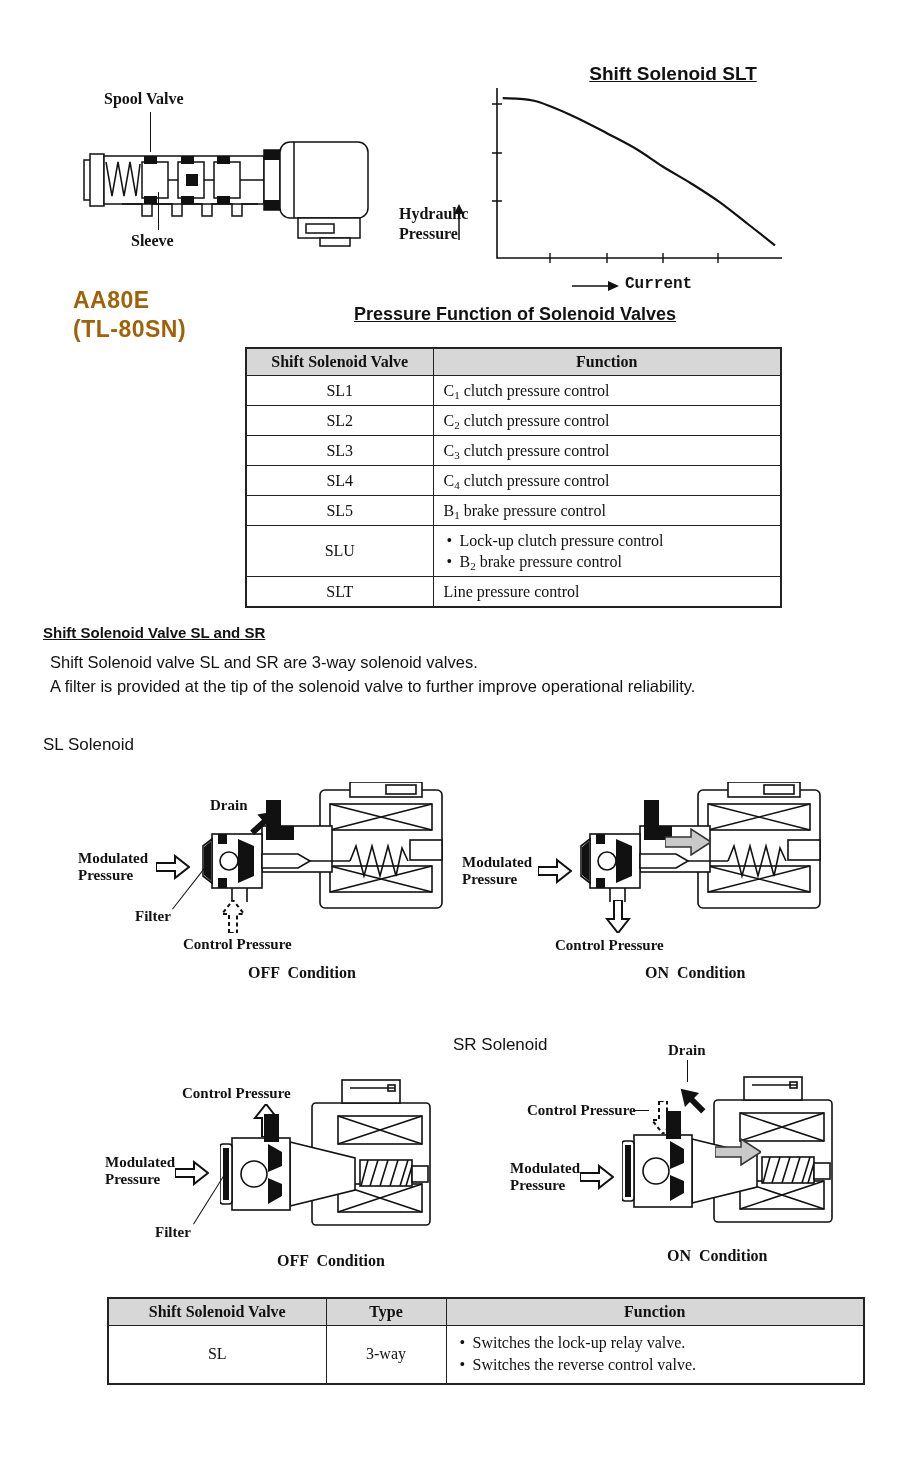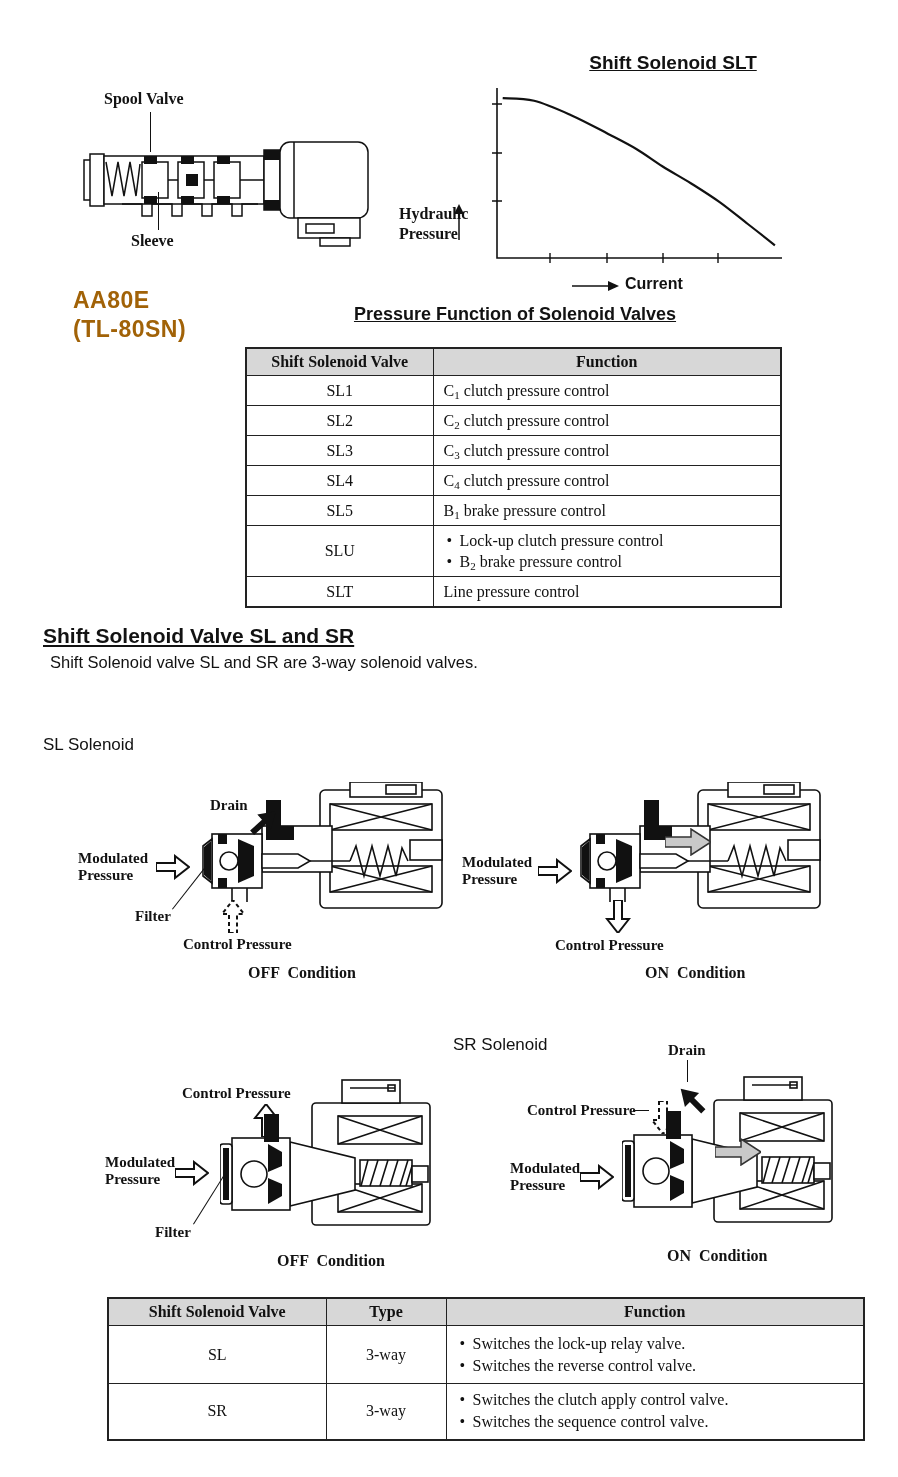--- a/index.html
+++ b/index.html
@@ -1,26 +1,26 @@
 <!DOCTYPE html>
 <html><head>
 <meta charset="utf-8">
 <style>
   html,body{margin:0;padding:0;background:#fff;}
   .page{position:relative;width:898px;height:1477px;background:#ffffff;overflow:hidden;
         font-family:"Liberation Sans",sans-serif;color:#121212;}
   .abs{position:absolute;}
   .h1{font-weight:bold;font-size:18px;text-decoration:underline;}
-  .h2{font-weight:bold;font-size:21px;text-decoration:underline;}
+  .h2{font-weight:bold;font-size:15px;text-decoration:underline;}
   .body-text{font-size:16.5px;}
   .sub-label{font-size:17px;}
   .graph-title{font-weight:bold;font-size:19px;text-decoration:underline;text-align:center;}
   .model{font-weight:bold;font-size:23px;line-height:29px;letter-spacing:.5px;}
   .ylabel{font-family:"Liberation Serif",serif;font-weight:bold;font-size:16px;line-height:20px;}
-  .xlabel{font-family:Liberation Sans, sans-serif;font-weight:bold;font-size:16px;}
+  .xlabel{font-family:Liberation Mono, monospace;font-weight:bold;font-size:16px;}
   .fig-label{position:absolute;font-family:"Liberation Serif",serif;font-weight:bold;font-size:16px;white-space:nowrap;}
   .dlabel{position:absolute;font-family:"Liberation Serif",serif;font-weight:bold;font-size:15px;white-space:nowrap;line-height:17px;}
   .wrap{width:82px;white-space:normal;}
   .dcaption{position:absolute;font-family:"Liberation Serif",serif;font-weight:bold;font-size:16px;white-space:nowrap;word-spacing:4px;}
   .diagram{position:absolute;text-decoration:underline;}
   .leader{position:absolute;height:0;border-top:1.4px solid #111;transform-origin:left top;}
   .vleader{position:absolute;width:0;border-left:1.4px solid #111;}
   .hline{position:absolute;height:0;border-top:1.6px solid #111;}
   table.doc{position:absolute;border-collapse:collapse;table-layout:fixed;background:#fff;
             font-family:"Liberation Serif","DejaVu Serif",serif;font-size:16px;color:#111;
@@ -132,21 +132,21 @@
       <rect x="198" y="14" width="88" height="76" rx="10" fill="#fff"></rect>
       <line x1="212" y1="14" x2="212" y2="90"></line>
       <rect x="216" y="90" width="62" height="20" fill="#fff"></rect>
       <rect x="224" y="96" width="28" height="9"></rect>
       <rect x="238" y="110" width="30" height="8" fill="#fff"></rect>
     </g>
   </svg>
   <div class="vleader" style="left:158px;top:192px;height:38px;"></div>
   <div class="fig-label" style="left:131px;top:232px;">Sleeve</div>
 
-  <div class="abs graph-title" style="left:553px;top:52px;width:240px;">Shift Solenoid SLT</div>
+  <div class="abs graph-title" style="left:553px;top:63px;width:240px;">Shift Solenoid SLT</div>
   <div class="abs ylabel" style="left:399px;top:163px;width:86px;margin-top:41px;">Hydraulic Pressure</div>
   <svg class="abs" style="left:452px;top:204px;" width="14" height="38" viewBox="0 0 14 38">
     <line x1="7" y1="36" x2="7" y2="8" stroke="#111" stroke-width="1.5"></line>
     <polygon points="2,10 7,0 12,10" fill="#111"></polygon>
   </svg>
   <svg class="abs" style="left:480px;top:62px;" width="310" height="210" viewBox="0 0 310 210">
     <polyline points="17,26 17,196 302,196" fill="none" stroke="#111" stroke-width="1.6"></polyline>
     <path d="M12,42 H22 M12,91 H22 M12,139 H22" stroke="#111" stroke-width="1.4" fill="none"></path>
     <path d="M70,191 V201 M127,191 V201 M183,191 V201 M238,191 V201" stroke="#111" stroke-width="1.4" fill="none"></path>
     <path id="slt-curve" fill="none" stroke="#111" stroke-width="2.2" d="M22.7,36.2 C27.9,36.6 42.7,35.9 54.1,38.8 C65.5,41.6 78.8,47.7 91.1,53.2 C103.5,58.7 117.2,66.2 128.2,71.9 C139.1,77.6 147.6,81.8 156.7,87.2 C165.7,92.6 173.3,98.5 182.3,104.2 C191.3,109.9 201.3,115.3 210.8,121.2 C220.3,127.2 229.8,133.1 239.3,139.9 C248.8,146.7 258.5,154.8 267.8,162.0 C277.1,169.2 290.4,179.7 294.9,183.3"></path>
@@ -216,20 +216,21 @@
           <td class="c-valve">SLT</td>
           <td>
             <div class="fn-line">Line pressure control</div>
           </td>
         </tr>
       </tbody>
   </table>
 
   <div class="abs h2" style="left:43px;top:624px;">Shift Solenoid Valve SL and SR</div>
   <div class="abs body-text" style="left:50px;top:653px;">Shift Solenoid valve SL and SR are 3-way solenoid valves.</div>
+  <div class="abs body-text" style="left:50px;top:677px;">A filter is provided at the tip of the solenoid valve to further improve operational reliability.</div>
   <div class="abs sub-label" style="left:43px;top:735px;">SL Solenoid</div>
 
   <div class="diagram" style="left:70px;top:778px;width:380px;height:205px;">
     <svg class="abs" style="left:132px;top:4px;" width="243" height="131" viewBox="0 0 243 131">
         <use href="#sl-valve"></use>
       </svg>
     <div class="dlabel" style="left:140px;top:19px;">Drain</div>
     <svg class="abs" style="left:176px;top:25px;" width="36" height="36" viewBox="0 0 36 36">
       <use href="#arrow-solid" fill="#111" transform="translate(2,5) rotate(-42 16 14)"></use>
     </svg>
@@ -322,24 +323,16 @@
     </thead>
     <tbody id="tt-body">
         <tr style="height: 58px;">
           <td class="c-valve">SL</td>
           <td class="c-type">3-way</td>
           <td>
             <div class="fn-line bullet" style="line-height: 22px;">Switches the lock-up relay valve.</div>
             <div class="fn-line bullet" style="line-height: 22px;">Switches the reverse control valve.</div>
           </td>
         </tr>
-        <tr style="height: 56px;">
-          <td class="c-valve">SR</td>
-          <td class="c-type">3-way</td>
-          <td>
-            <div class="fn-line bullet" style="line-height: 22px;">Switches the clutch apply control valve.</div>
-            <div class="fn-line bullet" style="line-height: 22px;">Switches the sequence control valve.</div>
-          </td>
-        </tr>
       </tbody>
   </table>
 
 </div>
 
 </body></html>

